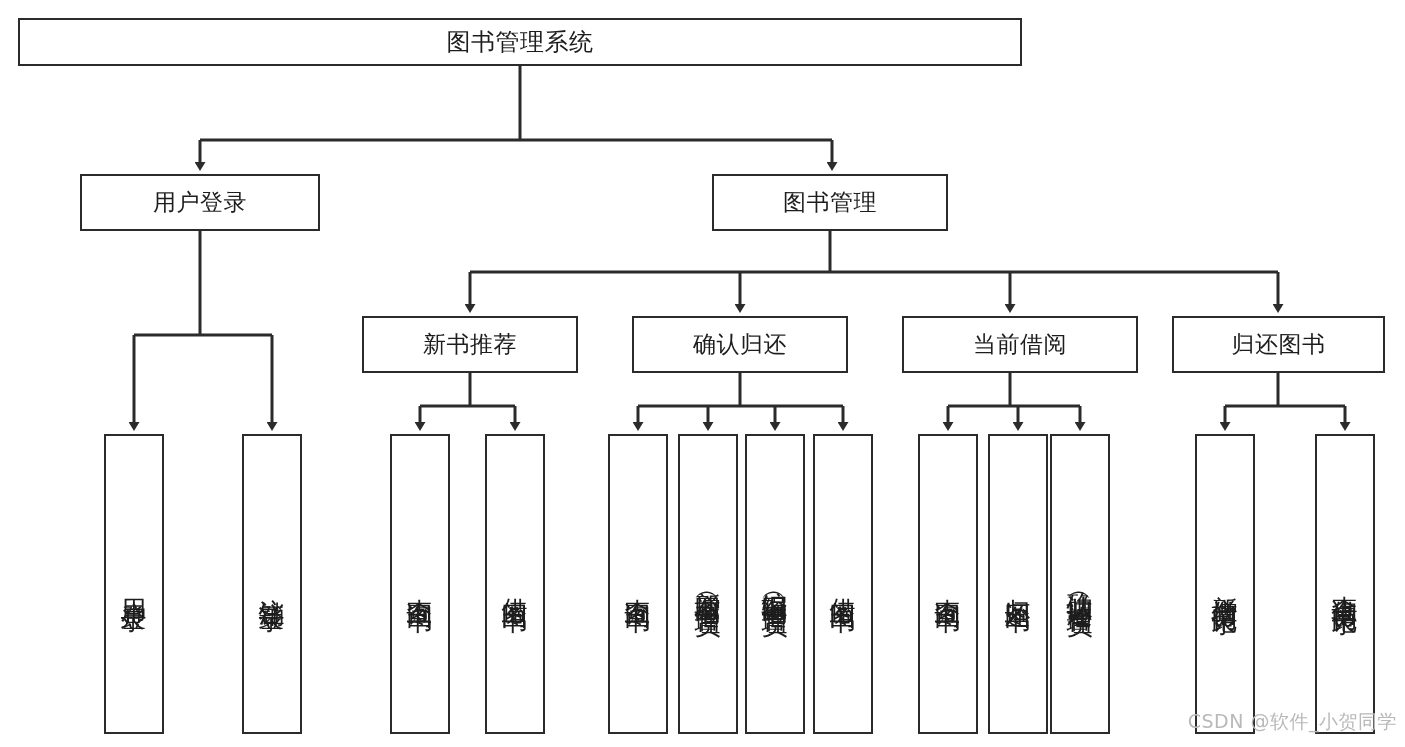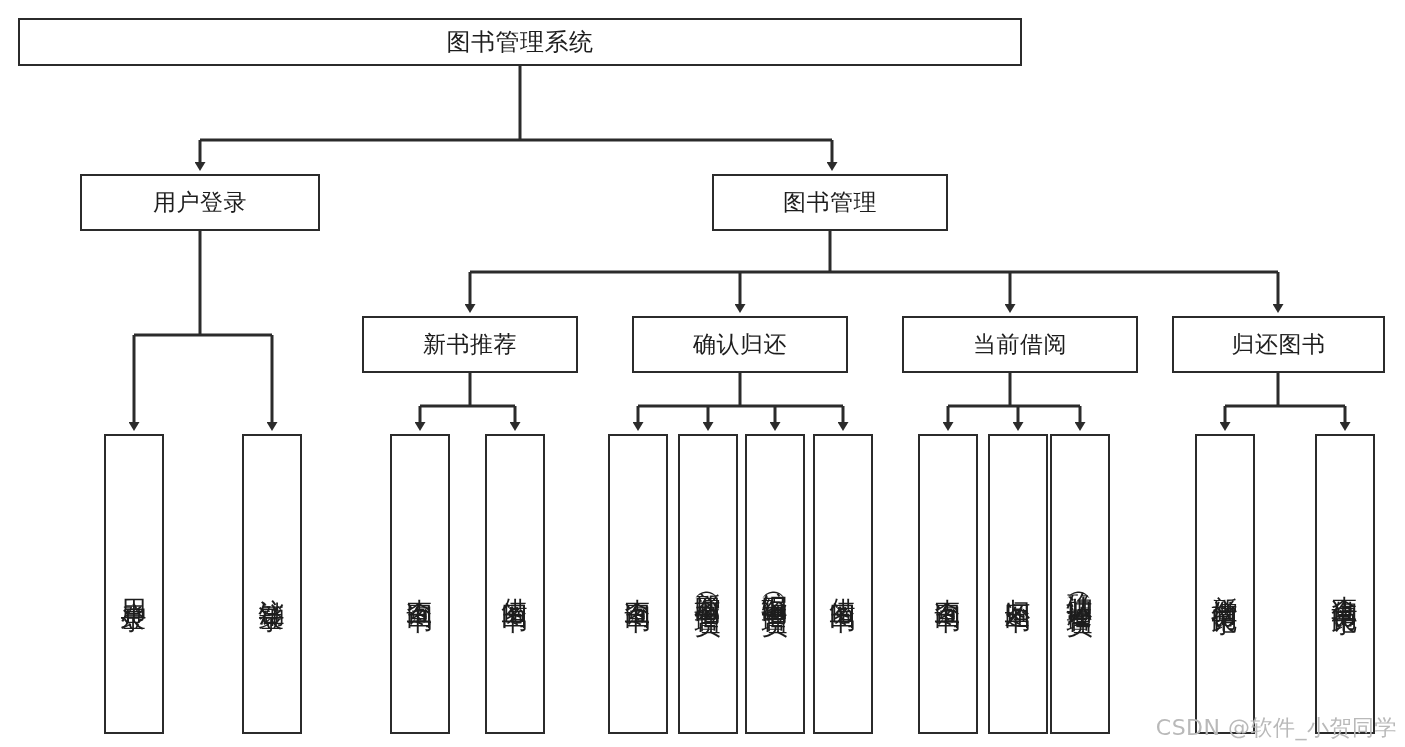--- a/index.html
+++ b/index.html
@@ -59,22 +59,22 @@
     writing-mode: vertical-rl;
     text-orientation: upright;
     font-size: 26px;
     letter-spacing: 3px;
     line-height: 1;
     max-height: 100%;
   }
   #watermark {
     position: absolute;
     right: 8px;
-    bottom: 4px;
-    font-size: 22px;
+    bottom: 12px;
+    font-size: 19px;
     color: #b9b9b9;
     letter-spacing: 0.5px;
     z-index: 5;
     white-space: nowrap;
   }
 </style>
 </head>
 <body>
 
 <div id="canvas">

